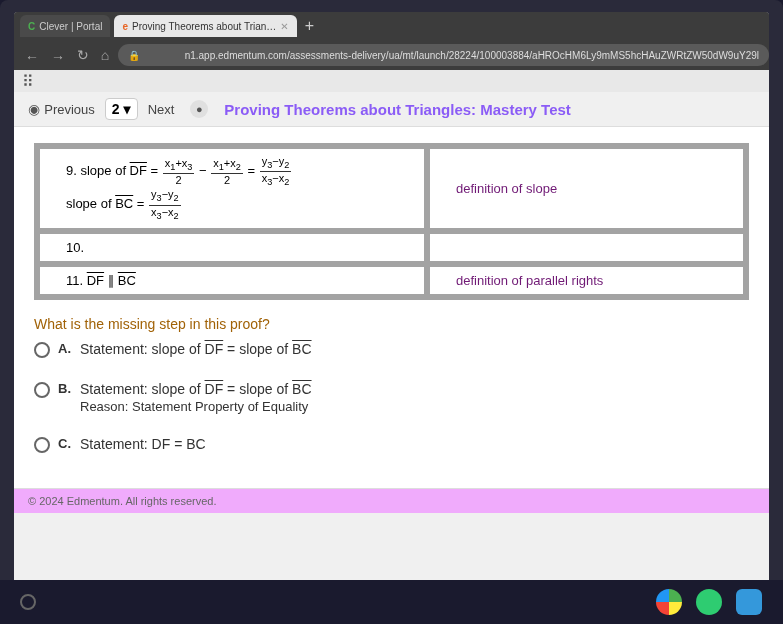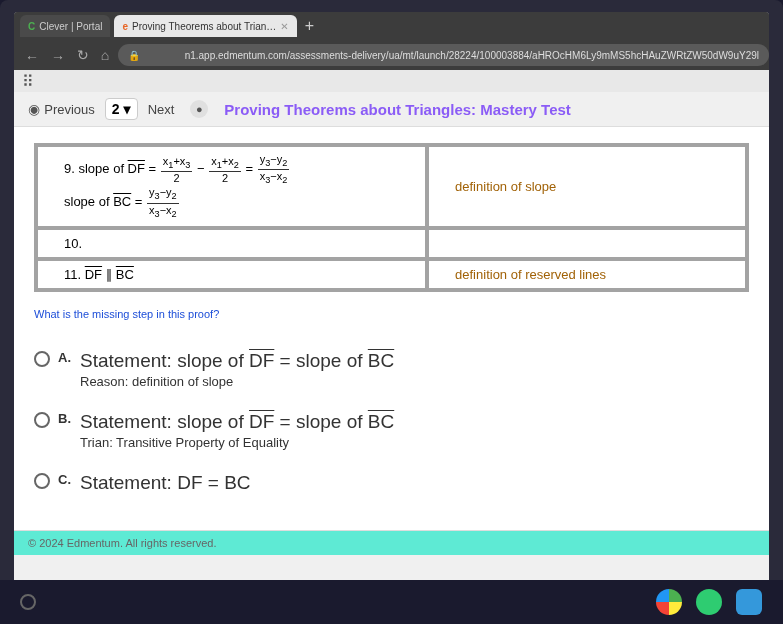--- a/index.html
+++ b/index.html
@@ -207,32 +207,32 @@
 
     
     .proof-table {
       width: 100%;
       border-collapse: collapse;
       margin-bottom: 16px;
       font-size: 13px;
     }
 
     .proof-table td {
-      border: 4px solid #a3a3a3;
+      border: 6px solid #a3a3a3;
       padding: 6px 26px;
       vertical-align: middle;
     }
 
     .proof-table .statement-col {
       width: 55%;
     }
 
     .proof-table .reason-col {
       width: 45%;
-      color: #a16207;
+      color: #701a75;
     }
 
     .overline {
       text-decoration: overline;
     }
 
     .frac {
       display: inline-flex;
       flex-direction: column;
       align-items: center;
@@ -251,23 +251,23 @@
       padding: 0 2px;
       line-height: 1.2;
     }
 
     .blank-row td {
       height: 28px;
     }
 
     
     .question-text {
-      font-size: 11px;
-      color: #1d4ed8;
-      margin-bottom: 26px;
+      font-size: 14px;
+      color: #a16207;
+      margin-bottom: 5px;
     }
 
     
     .option-item {
       display: flex;
       align-items: flex-start;
       gap: 8px;
       margin-bottom: 14px;
       padding: 4px 0;
     }
@@ -289,32 +289,32 @@
       font-weight: bold;
       color: #333;
       min-width: 14px;
     }
 
     .option-content {
       flex: 1;
     }
 
     .option-statement {
-      font-size: 19px;
+      font-size: 14px;
       color: #333;
       margin-bottom: 2px;
     }
 
     .option-reason {
       font-size: 13px;
       color: #333;
     }
 
     .footer-bar {
-      background: #5eead4;
+      background: #f0abfc;
       padding: 6px 14px;
       font-size: 11px;
       color: #666;
       border-top: 1px solid #ddd;
     }
 
     
     .bottom-bar {
       position: absolute;
       bottom: 0; left: 0;
@@ -472,48 +472,47 @@
             </tr>
 
             <tr>
               <td class="statement-col">
                 <span>11.</span>
                 <span class="overline">DF</span>
                 ∥
                 <span class="overline">BC</span>
               </td>
               <td class="reason-col">
-                <span>definition of reserved lines</span>
+                <span>definition of parallel rights</span>
               </td>
             </tr>
 
           </tbody>
         </table>
 
         <p class="question-text">What is the missing step in this proof?</p>
 
         <div class="option-item">
           <div class="radio-outer"></div>
           <span class="option-letter">A.</span>
           <div class="option-content">
             <div class="option-statement">
               Statement: slope of <span class="overline">DF</span> = slope of <span class="overline">BC</span>
             </div>
-            <div class="option-reason">Reason: definition of slope</div>
           </div>
         </div>
 
         <div class="option-item">
           <div class="radio-outer"></div>
           <span class="option-letter">B.</span>
           <div class="option-content">
             <div class="option-statement">
               Statement: slope of <span class="overline">DF</span> = slope of <span class="overline">BC</span>
             </div>
-            <div class="option-reason">Trian: Transitive Property of Equality</div>
+            <div class="option-reason">Reason: Statement Property of Equality</div>
           </div>
         </div>
 
         <div class="option-item">
           <div class="radio-outer"></div>
           <span class="option-letter">C.</span>
           <div class="option-content">
             <div class="option-statement">
               Statement: DF = BC
             </div>

